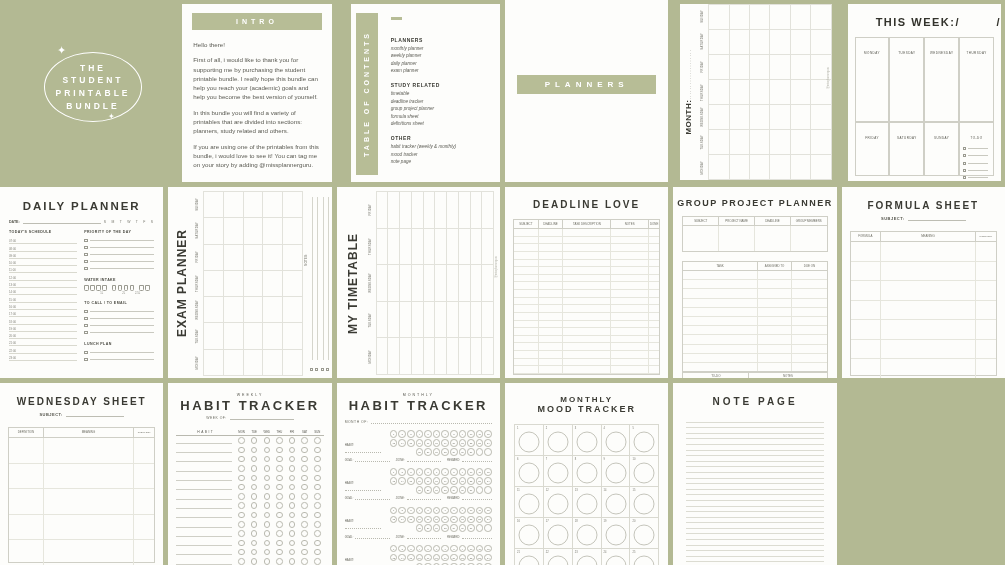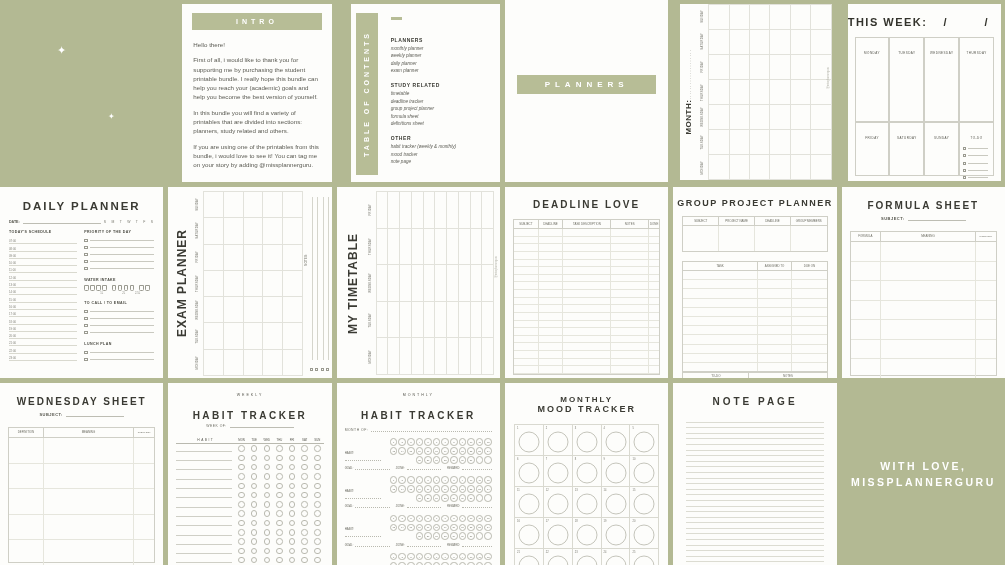--- a/index.html
+++ b/index.html
@@ -40,21 +40,21 @@
 .gcell{border-right:0.5px solid #e2e2db;border-bottom:0.5px solid #e2e2db}
 .watermark{position:absolute;right:2px;top:36%;font-size:2.6px;color:#b2b2a8}
 
 .p-month{left:7px;right:5px;top:4px;bottom:2px;display:flex}
 .mo-side{width:17px;display:flex;align-items:center;justify-content:center}
 .mo-word{font-size:8px;font-weight:bold;color:#3a3a33;letter-spacing:.5px}
 .mo-dots{font-size:5.5px;color:#9a9a90;letter-spacing:1px}
 .mgrid{grid-template-columns:repeat(6,1fr);grid-template-rows:repeat(7,1fr)}
 
 .p-week{left:6px;right:4px;top:4px;bottom:1px}
-.wk-title{margin-top:12px;display:flex;justify-content:flex-start;gap:16px;font-size:11px;font-weight:bold;letter-spacing:1.5px;color:#33332c}
+.wk-title{margin-top:12px;display:flex;justify-content:flex-end;font-size:11px;font-weight:bold;letter-spacing:1.5px;color:#33332c}
 .wk-slash{white-space:pre}
 .wk-grid{position:absolute;left:7px;right:7px;top:33px;bottom:5px;display:grid;grid-template-columns:repeat(4,1fr);grid-template-rows:61% 39%}
 .wk-cell{border:0.5px solid #cfcfc6;padding-top:2px;text-align:center}
 .wk-lbl{font-size:3px;letter-spacing:.5px;color:#55554c}
 .wk-todo{padding:2px 3px}
 .td-row{display:flex;align-items:center;gap:2px;margin-top:4.3px}
 .td-row .cb{width:3px;height:3px}
 .td-line{flex:1;border-bottom:0.5px solid #c9c9c0;margin-right:2px}
 
 .d-title{margin-top:13px;font-size:11.5px}
@@ -131,21 +131,21 @@
 .fs-head span:last-child{border-right:none;font-size:2.2px}
 .fcols{grid-template-columns:21% 65% 14%}
 .dcols{grid-template-columns:24% 62% 14%}
 .fs-row{display:grid;border-bottom:0.5px solid #e6e6dd}
 .fs-row span{border-right:0.5px solid #e6e6dd}
 .fs-row span:last-child{border-right:none}
 .fm-row{height:19.5px}
 .df-row{height:25.5px}
 
 .tag{margin-top:10px;font-size:3.6px;letter-spacing:2px;text-align:center;color:#55554c}
-.ht-title{font-size:10px;letter-spacing:2.5px;margin-top:13px}
+.ht-title{font-size:13px;letter-spacing:2.5px;margin-top:1px}
 .weekof{display:flex;justify-content:center;align-items:flex-end;gap:3px;margin-top:3px}
 .weekof span:first-child{font-size:3.4px;letter-spacing:.5px;color:#6d6d63}
 .weekof .subj-line{width:64px}
 .hw-head{margin:8px 8px 0;display:flex;align-items:center;height:8px;border-bottom:0.5px solid #b9b9af}
 .hw-habit{width:40%;text-align:center;font-size:3.2px;letter-spacing:1.5px;color:#55554c}
 .hw-days{flex:1;display:flex}
 .hw-day{flex:1;text-align:center;font-size:2.8px;color:#55554c}
 .hw-rows{margin:0 8px}
 .hw-row{height:9.3px;display:flex;align-items:center}
 .hw-line{width:38%;margin-right:2%;border-bottom:0.5px solid #cfcfc6;height:70%}
@@ -183,20 +183,29 @@
 .outro{position:absolute;inset:0;display:flex;flex-direction:column;align-items:center;justify-content:center;gap:4px}
 .outro span{font-size:10.5px;letter-spacing:2.5px;color:#fff;font-weight:bold}
 </style>
 </head>
 <body>
 
 <div class="grid">
 
   <div class="cell">
     <span class="spark s1">✦</span>
+    <div class="cover-oval">
+      <div class="cov-lines">
+
+      <div>THE</div>
+          <div>STUDENT</div>
+          <div>PRINTABLE</div>
+          <div>BUNDLE</div>
+        </div>
+    </div>
     <span class="spark s2">✦</span>
   </div>
 
   <div class="cell">
     <div class="page p-inset">
       <div class="bar intro-bar">INTRO</div>
       <div class="intro-body">
 
       <p>Hello there!</p>
           <p>First of all, i would like to thank you for supporting me by purchasing the student printable bundle. I really hope this bundle can help you reach your (academic) goals and help you become the best version of yourself.</p>
@@ -1934,20 +1943,14 @@
           <div class="note-line"></div>
           <div class="note-line"></div>
           <div class="note-line"></div>
           <div class="note-line"></div>
           <div class="note-line"></div>
           <div class="note-line"></div>
         </div>
     </div>
   </div>
 
-  <div class="cell">
-    <div class="outro">
-      <span>WITH LOVE,</span>
-      <span>MISSPLANNERGURU</span>
-    </div>
-  </div>
 
 </div>
 
 </body></html>

